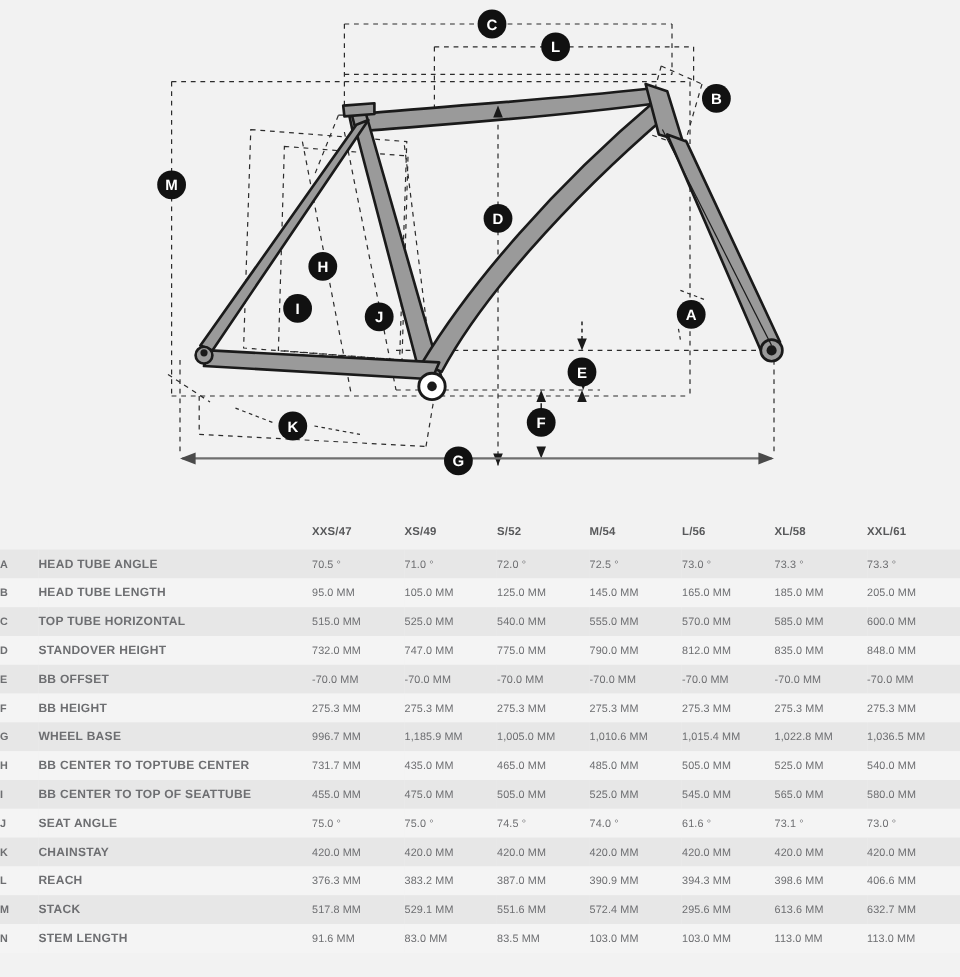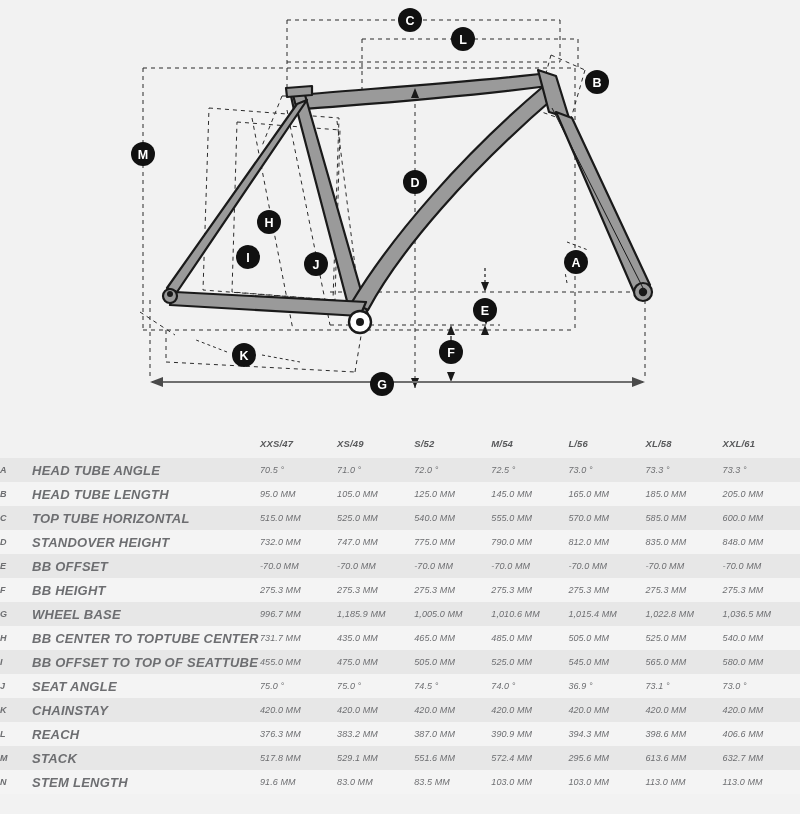--- a/index.html
+++ b/index.html
@@ -34,21 +34,20 @@
     left: 0; top: 420px;
     width: 800px; height: 394px;
     background: #f2f2f2;
     padding: 0;
   }
   table.geo {
     width: 740px;
     border-collapse: collapse;
     table-layout: fixed;
     font-size: 9px;
-    font-style: italic;
   }
   table.geo col.c-letter { width: 32px; }
   table.geo col.c-name   { width: 228px; }
   table.geo col.c-size   { width: 77.1px; }
 
   table.geo thead th {
     height: 38px;
     vertical-align: bottom;
     padding: 0 0 9px 0;
     font-size: 9.5px;
@@ -72,21 +71,21 @@
   table.geo tbody tr.even td { background: #f4f4f4; }
 
   td.letter {
     font-size: 9px;
     font-weight: bold;
     color: #58595b;
     padding-left: 12px;
     letter-spacing: 0.2px;
   }
   td.rowname {
-    font-size: 13px;
+    font-size: 10px;
     font-weight: bold;
     color: #4d4e50;
     letter-spacing: 0.25px;
   }
   td.val {
     font-size: 9px;
     font-weight: normal;
     color: #7b7c7e;
     letter-spacing: 0.1px;
   }
@@ -383,37 +382,37 @@
             <td class="val">731.7 MM</td>
             <td class="val">435.0 MM</td>
             <td class="val">465.0 MM</td>
             <td class="val">485.0 MM</td>
             <td class="val">505.0 MM</td>
             <td class="val">525.0 MM</td>
             <td class="val">540.0 MM</td>
           </tr>
           <tr class="odd">
             <td class="letter">I</td>
-            <td class="rowname">BB OFFSET TO TOP OF SEATTUBE</td>
+            <td class="rowname">BB CENTER TO TOP OF SEATTUBE</td>
             <td class="val">455.0 MM</td>
             <td class="val">475.0 MM</td>
             <td class="val">505.0 MM</td>
             <td class="val">525.0 MM</td>
             <td class="val">545.0 MM</td>
             <td class="val">565.0 MM</td>
             <td class="val">580.0 MM</td>
           </tr>
           <tr class="even">
             <td class="letter">J</td>
             <td class="rowname">SEAT ANGLE</td>
             <td class="val">75.0 °</td>
             <td class="val">75.0 °</td>
             <td class="val">74.5 °</td>
             <td class="val">74.0 °</td>
-            <td class="val">36.9 °</td>
+            <td class="val">61.6 °</td>
             <td class="val">73.1 °</td>
             <td class="val">73.0 °</td>
           </tr>
           <tr class="odd">
             <td class="letter">K</td>
             <td class="rowname">CHAINSTAY</td>
             <td class="val">420.0 MM</td>
             <td class="val">420.0 MM</td>
             <td class="val">420.0 MM</td>
             <td class="val">420.0 MM</td>

